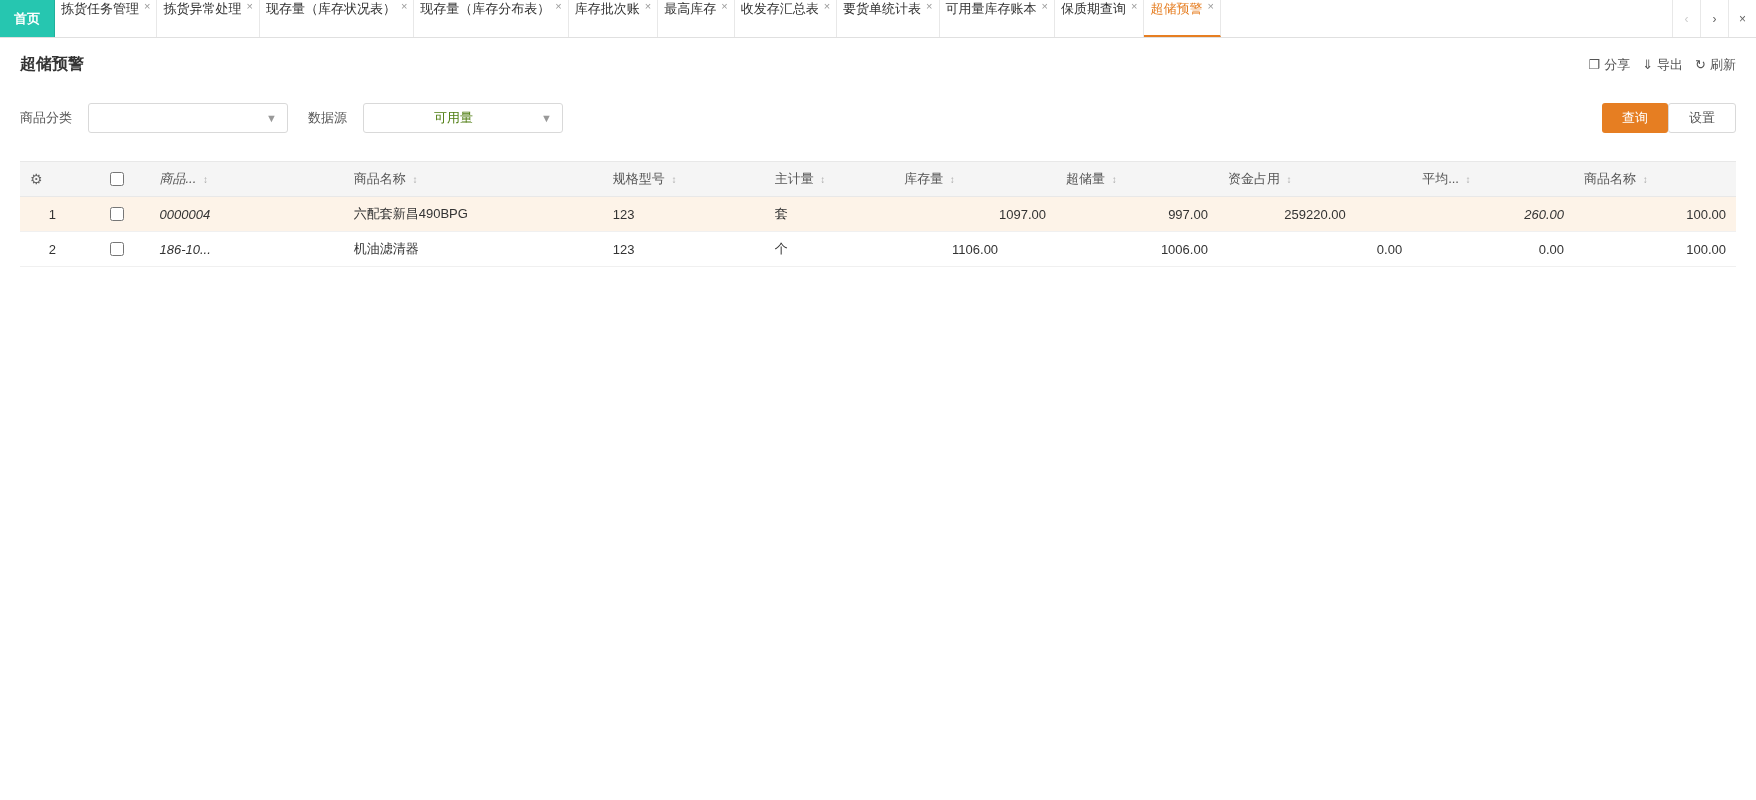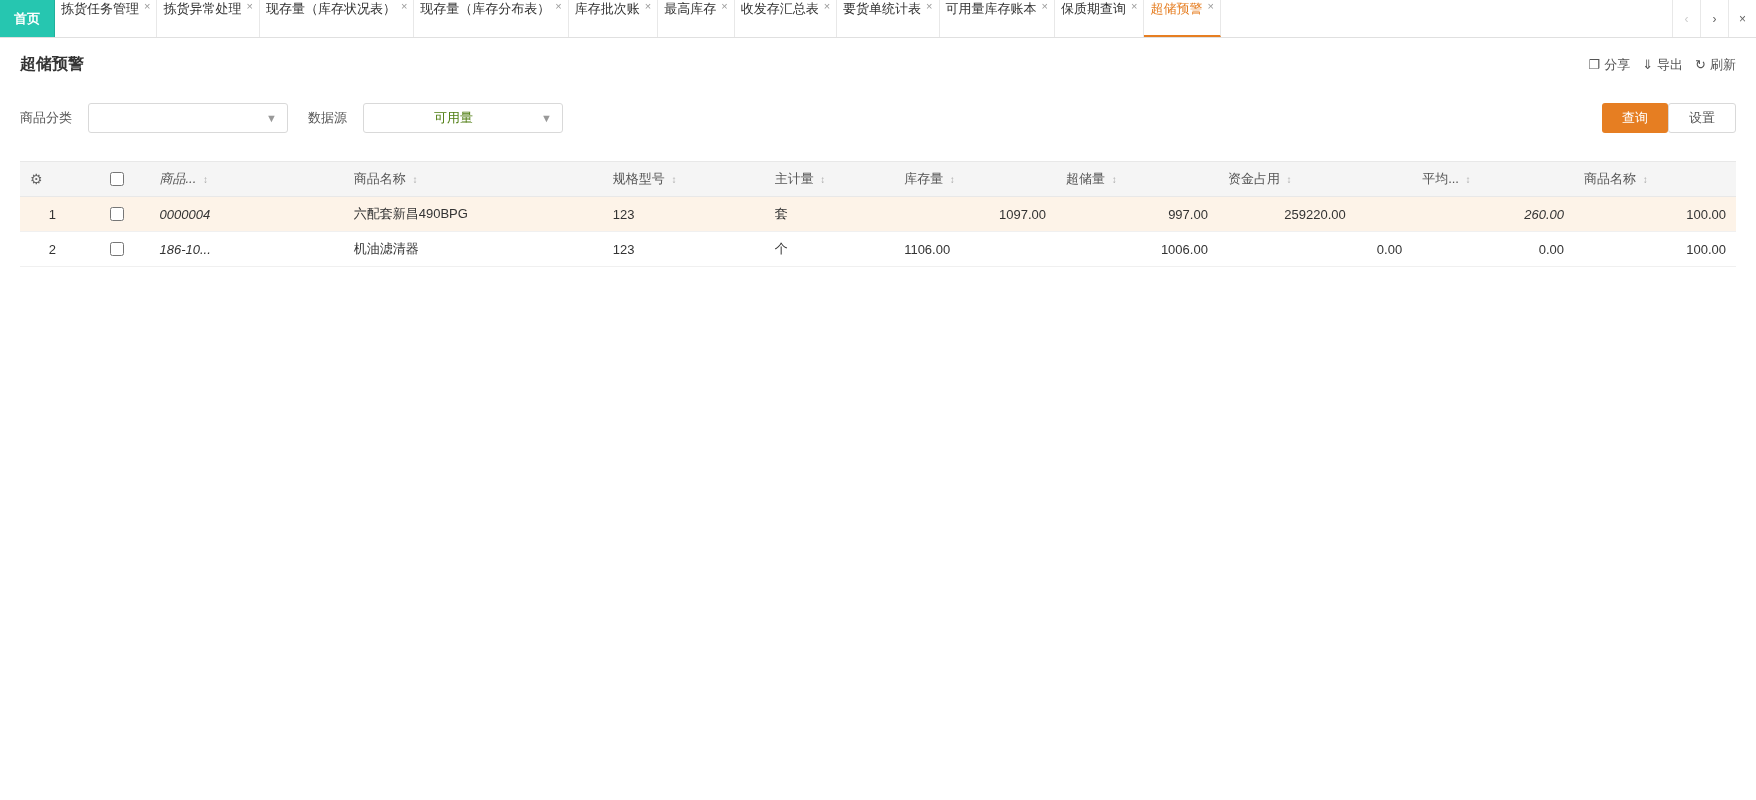--- a/index.html
+++ b/index.html
@@ -398,21 +398,21 @@
       <td class="col-index" style="text-align:center;">2</td>
       <td class="col-checkbox">
         <div class="checkbox-cell">
           <input type="checkbox" style="">
         </div>
       </td>
       <td class="col-goods-code">186-10...</td>
       <td class="col-goods-name">机油滤清器</td>
       <td class="col-spec">123</td>
       <td class="col-unit">个</td>
-      <td class="col-stock" style="text-align:left;">1106.00</td>
+      <td class="col-stock" style="text-align:center;">1106.00</td>
       <td class="col-overflow" style="">1006.00</td>
       <td class="col-capital" style="text-align:right;">0.00</td>
       <td class="col-avg" style="text-align:right;">0.00</td>
       <td class="col-maxstock" style="text-align:right;">100.00</td>
     </tr>
       </tbody>
   </table>
 
 </div>
 

